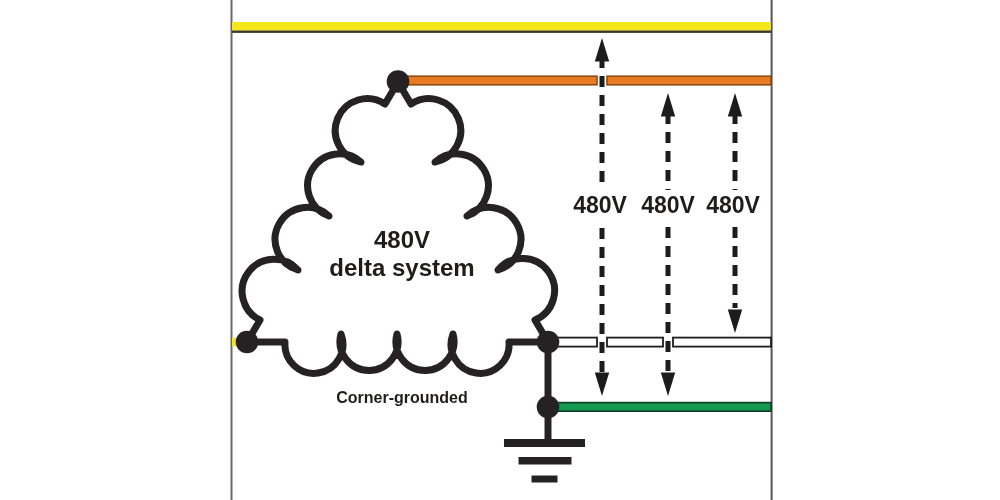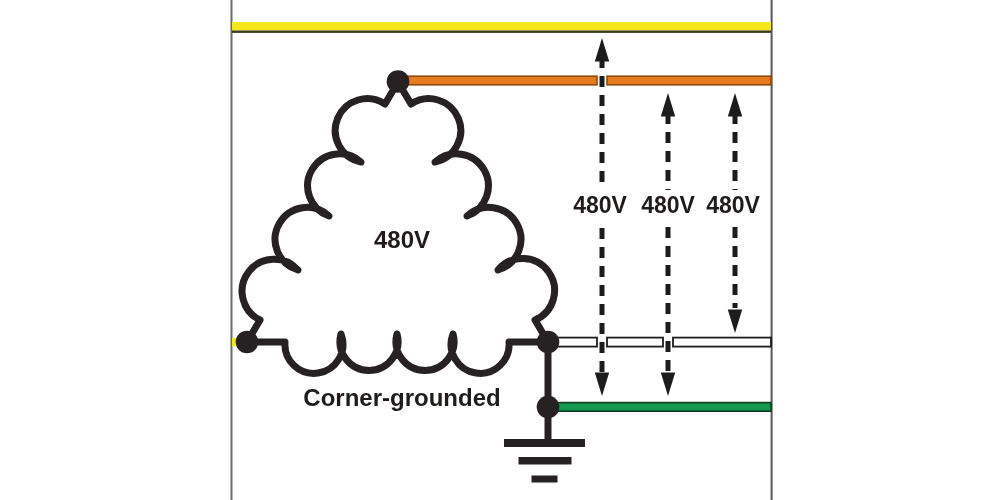--- a/index.html
+++ b/index.html
@@ -13,21 +13,21 @@
   }
   .canvas svg { position: absolute; left: 0; top: 0; }
   .txt {
     position: absolute;
     font-weight: bold;
     color: #201c1b;
     text-align: center;
     letter-spacing: 0px;
   }
   .delta-text { left: 302px; top: 226px; width: 200px; font-size: 24px; line-height: 28px; }
-  .grounded-text { left: 282px; top: 384px; width: 240px; font-size: 24px; line-height: 28px; }
+  .grounded-text { left: 282px; top: 384px; width: 240px; font-size: 16px; line-height: 28px; }
   .vlabel {
     position: absolute;
     top: 190px;
     width: 58px;
     height: 30px;
     line-height: 30px;
     background: #ffffff;
     font-size: 23px;
     font-weight: bold;
     color: #201c1b;
@@ -109,20 +109,21 @@
     <g fill="#262223">
       <circle cx="398" cy="81.5" r="11.3"></circle>
       <circle cx="247" cy="342" r="11.3"></circle>
       <circle cx="548" cy="342" r="11.3"></circle>
       <circle cx="548" cy="407" r="11.3"></circle>
     </g>
   </svg>
 
   <div class="txt delta-text">
     <div>480V</div>
+    <div>delta system</div>
   </div>
 
   <div class="txt grounded-text">
     <div>Corner-grounded</div>
   </div>
 
   <div class="vlabel v1">480V</div>
   <div class="vlabel v2">480V</div>
   <div class="vlabel v3">480V</div>
 

